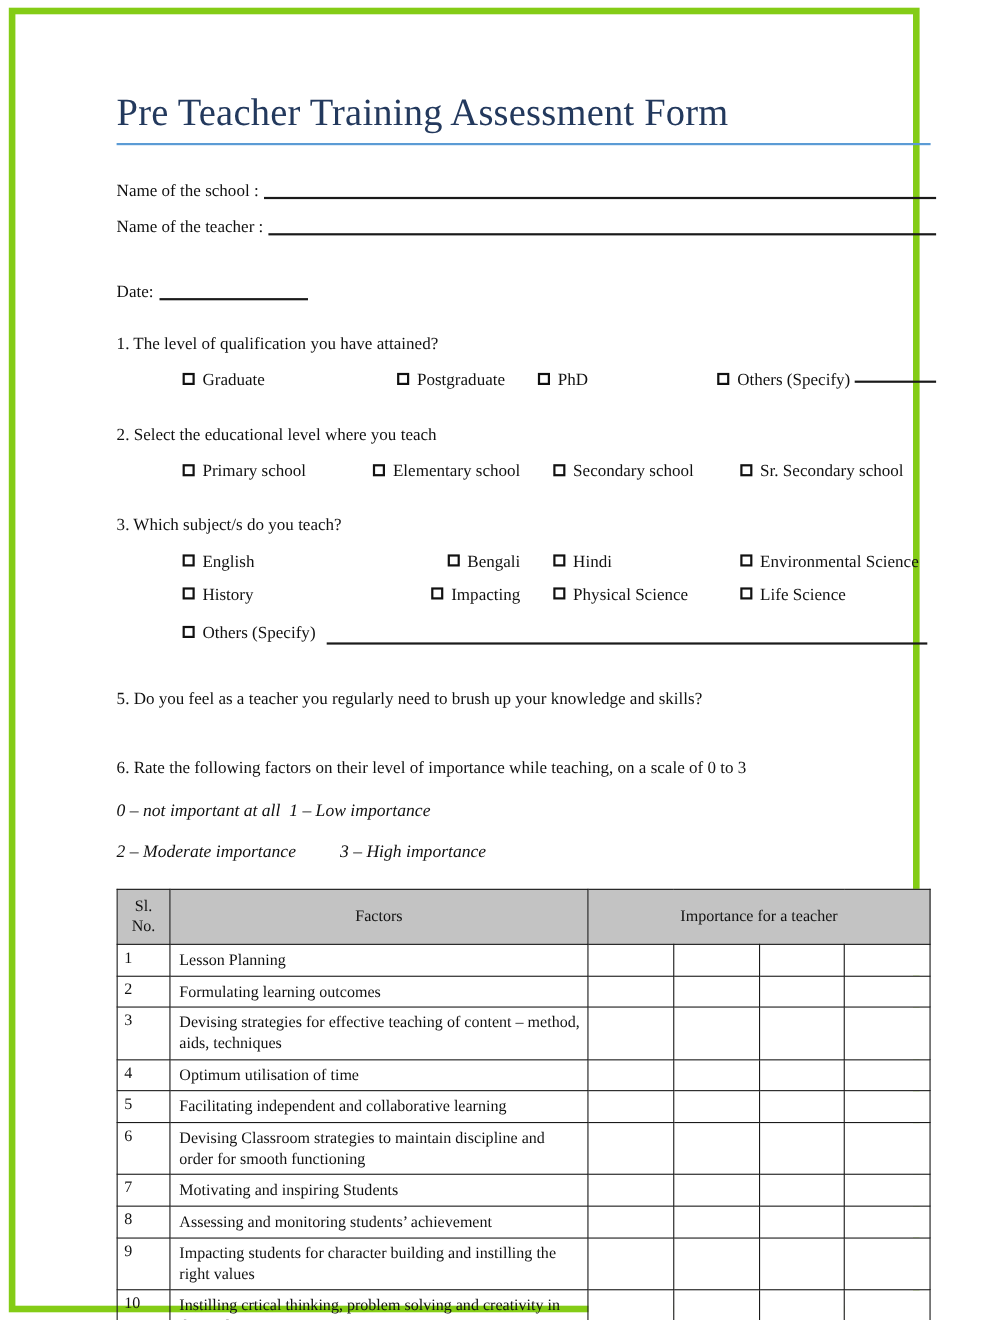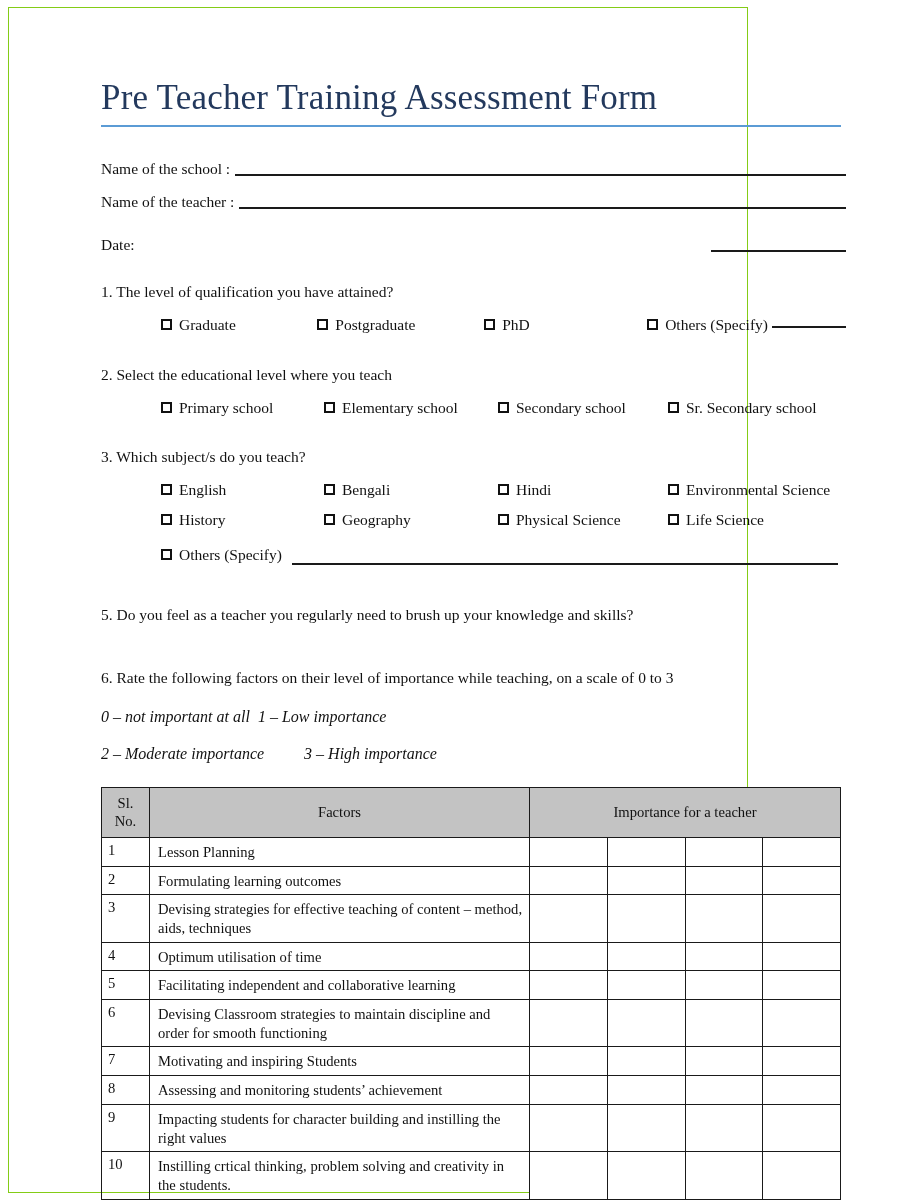--- a/index.html
+++ b/index.html
@@ -14,24 +14,24 @@
     font-family: "Liberation Serif", "DejaVu Serif", serif;
     color: #111111;
     position: relative;
   }
 
   
   .page {
     position: absolute;
     left: 8px;
     top: 7px;
-    width: 740px;
+    width: 828px;
     height: 1186px;
     background: #ffffff;
-    border: 1px solid #84cc16;
+    border: 6px solid #84cc16;
   }
 
   .content {
     position: absolute;
     left: 92px;
     top: 70px;
     width: 745px;
   }
 
   
@@ -71,22 +71,22 @@
   .field-line {
     flex: 1;
     border-bottom: 2.2px solid #1a1a1a;
     margin-left: 5px;
     height: 13px;
   }
 
   .date-row {
     display: flex;
     align-items: flex-end;
-    justify-content: space-between;
-    margin-top: 22px;
+    justify-content: flex-start;
+    margin-top: 38px;
     margin-bottom: 10px;
     height: 21px;
   }
   .date-row .field-line {
     flex: 0 0 135px;
     margin-left: 5px;
   }
 
   
   .question-block { margin-top: 30px; }
@@ -122,21 +122,21 @@
     border: 2px solid #111;
     background: #fff;
     margin-right: 7px;
     flex: 0 0 auto;
     position: relative;
     top: 0px;
   }
 
   
   .c1 { width: 163px; }
-  .c2 { width: 174px; }
+  .c2 { width: 174px; justify-content: flex-end; }
   .c3 { width: 170px; }
   .c4 { width: auto; }
 
   .inline-line {
     display: inline-block;
     border-bottom: 2.2px solid #1a1a1a;
     height: 12px;
     width: 74px;
     margin-left: 4px;
     position: relative;
@@ -302,21 +302,21 @@
         </span>
       </div>
 
       <div class="opt-row">
         <span class="opt c1">
           <span class="cb"></span>
           <span>History</span>
         </span>
         <span class="opt c2">
           <span class="cb"></span>
-          <span>Geography</span>
+          <span>Impacting</span>
         </span>
         <span class="opt c3">
           <span class="cb"></span>
           <span>Physical Science</span>
         </span>
         <span class="opt c4">
           <span class="cb"></span>
           <span>Life Science</span>
         </span>
       </div>

